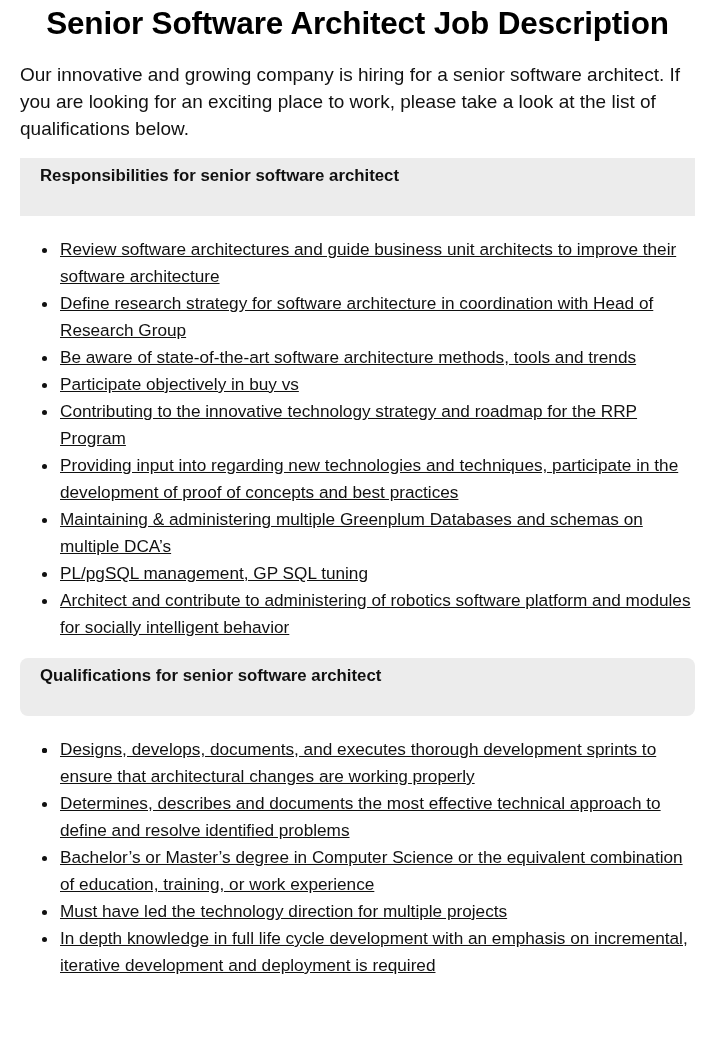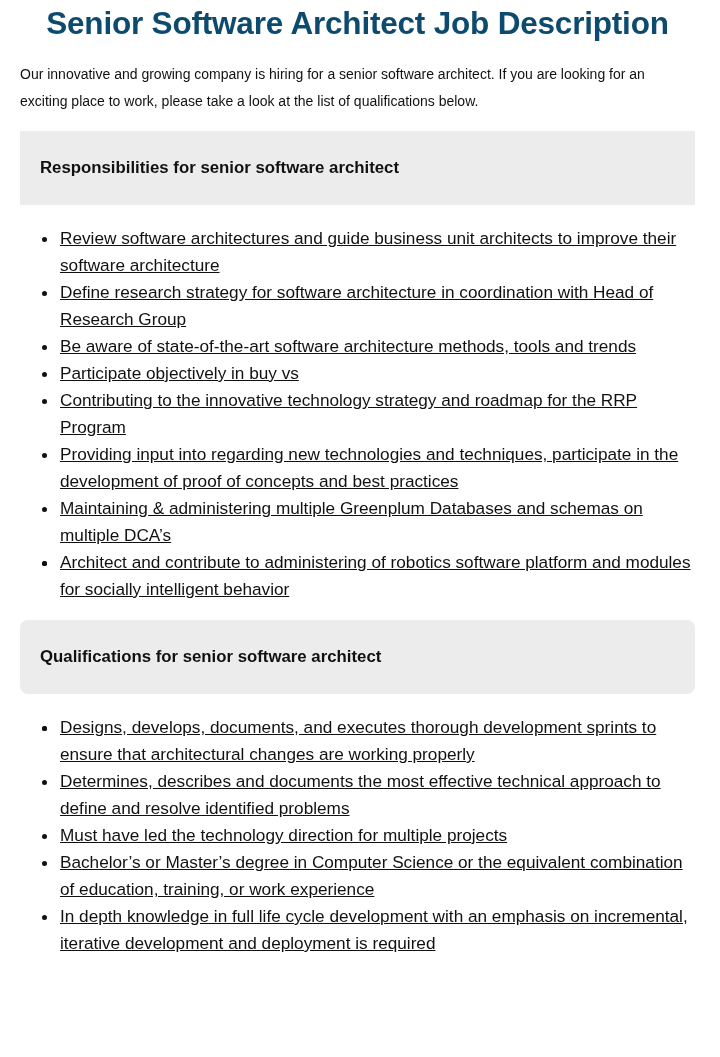--- a/index.html
+++ b/index.html
@@ -5,32 +5,32 @@
   html, body { margin: 0; padding: 0; background: #ffffff; }
   body {
     width: 720px; height: 1057px; overflow: hidden;
     font-family: "Liberation Sans", "DejaVu Sans", sans-serif;
     color: #111111;
   }
   .page { padding: 0 25px 0 20px; }
   h1 {
     margin: 0; padding-top: 2px;
     font-size: 31.5px; font-weight: 700; line-height: 42px;
-    text-align: center; letter-spacing: -0.2px; color: #0c4a6e;
+    text-align: center; letter-spacing: -0.2px; color: #000000;
   }
   .intro {
     margin: 17px 0 0 0;
-    font-size: 14px; line-height: 27px; color: #111;
+    font-size: 19px; line-height: 27px; color: #111;
   }
   .section-header {
     background: #ececec;
     margin-top: 16px;
     height: 42px;
-    padding: 16px 20px;
-    display: flex; align-items: center;
+    padding: 8px 20px;
+    display: flex; align-items: flex-start;
     font-size: 16.8px; font-weight: 700; color: #111;
   }
   ul.list {
     margin: 20px 0 0 0;
     padding-left: 40px;
     list-style: none;
   }
   ul.list li {
     position: relative;
     font-size: 17.2px; line-height: 27px; color: #111; text-decoration: underline;
@@ -52,28 +52,28 @@
     <span>Responsibilities for senior software architect</span>
   </div>
   <ul class="list">
     <li><span class="bullet"></span><span>Review software architectures and guide business unit architects to improve their software architecture</span></li>
     <li><span class="bullet"></span><span>Define research strategy for software architecture in coordination with Head of Research Group</span></li>
     <li><span class="bullet"></span><span>Be aware of state-of-the-art software architecture methods, tools and trends</span></li>
     <li><span class="bullet"></span><span>Participate objectively in buy vs</span></li>
     <li><span class="bullet"></span><span>Contributing to the innovative technology strategy and roadmap for the RRP Program</span></li>
     <li><span class="bullet"></span><span>Providing input into regarding new technologies and techniques, participate in the development of proof of concepts and best practices</span></li>
     <li><span class="bullet"></span><span>Maintaining &amp; administering multiple Greenplum Databases and schemas on multiple DCA’s</span></li>
-    <li><span class="bullet"></span></li>
+    <li><span class="bullet"></span><span>PL/pgSQL management, GP SQL tuning</span></li>
     <li><span class="bullet"></span><span>Architect and contribute to administering of robotics software platform and modules for socially intelligent behavior</span></li>
   </ul>
 
   <div class="section-header sec2">
     <span>Qualifications for senior software architect</span>
   </div>
   <ul class="list">
     <li><span class="bullet"></span></li>
     <li><span class="bullet"></span><span>Designs, develops, documents, and executes thorough development sprints to ensure that architectural changes are working properly</span></li>
     <li><span class="bullet"></span><span>Determines, describes and documents the most effective technical approach to define and resolve identified problems</span></li>
+    <li><span class="bullet"></span><span>Bachelor’s or Master’s degree in Computer Science or the equivalent combination of education, training, or work experience</span></li>
     <li><span class="bullet"></span><span>Must have led the technology direction for multiple projects</span></li>
-    <li><span class="bullet"></span><span>Bachelor’s or Master’s degree in Computer Science or the equivalent combination of education, training, or work experience</span></li>
     <li><span class="bullet"></span><span>In depth knowledge in full life cycle development with an emphasis on incremental, iterative development and deployment is required</span></li>
   </ul>
 </div>
 
 </body></html>

